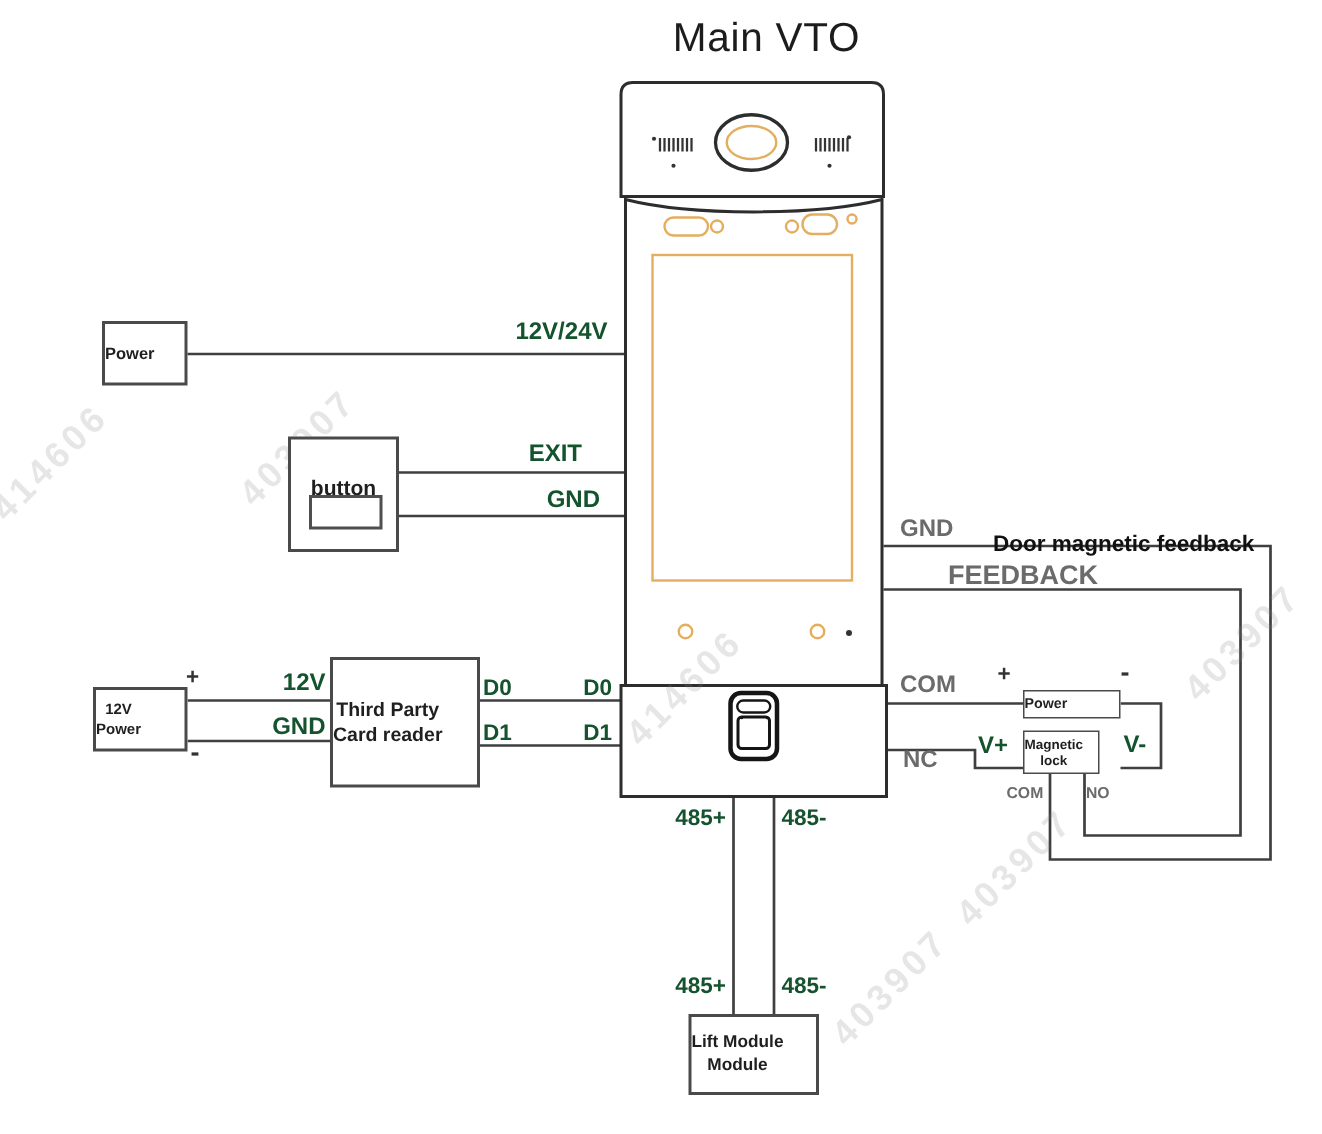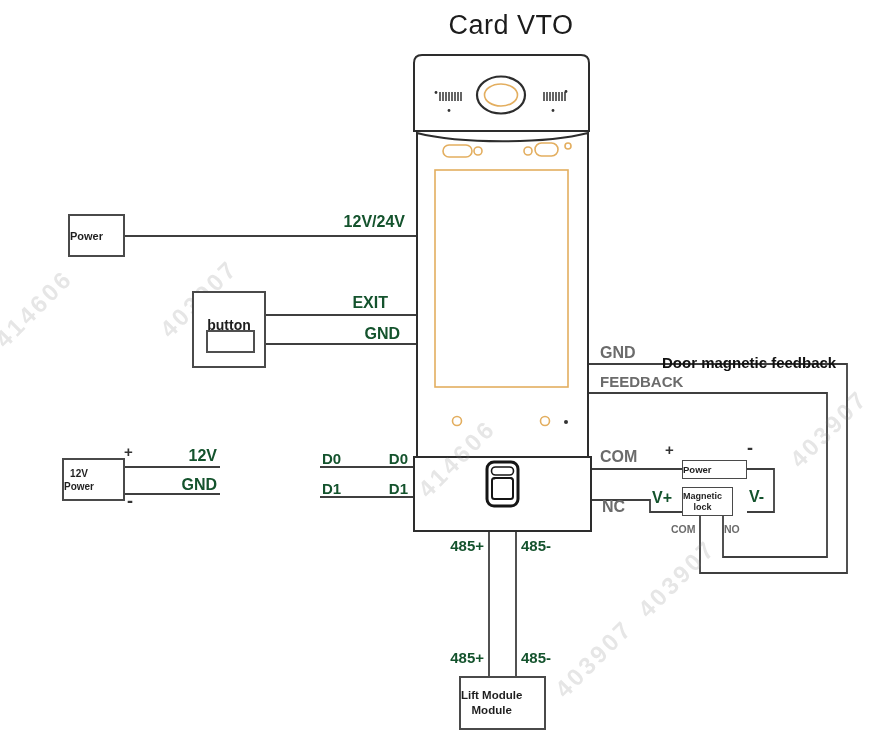--- a/index.html
+++ b/index.html
@@ -100,38 +100,44 @@
     </g>
   </svg>
 
   <div class="wm" style="left:-15px;top:295px">414606</div>
   <div class="wm" style="left:150px;top:285px">403907</div>
   <div class="wm" style="left:408px;top:445px">414606</div>
   <div class="wm" style="left:545px;top:645px">403907</div>
   <div class="wm" style="left:628px;top:565px">403907</div>
   <div class="wm" style="left:780px;top:415px">403907</div>
 
-  <div class="title">Card VTO</div>
+  <div class="title">Main VTO</div>
 
   <div class="box" style="left:68px;top:214px;width:57px;height:43px;font-size:11px">
     <span>Power</span>
   </div>
 
   <div class="box" style="left:192px;top:291px;width:74px;height:77px;font-size:14px;align-items:flex-start;justify-content:center">
     <span style="margin-top:24px">button</span>
     <span class="inner-btn"></span>
   </div>
 
   <div class="box two-line" style="left:62px;top:458px;width:63px;height:43px;font-size:10px">
     <span>
       <span style="display:block">12V</span>
       <span style="display:block">Power</span>
     </span>
   </div>
 
+  <div class="box two-line" style="left:220px;top:438px;width:100px;height:87px;font-size:13px">
+    <span>
+      <span style="display:block">Third Party</span>
+      <span style="display:block">Card reader</span>
+    </span>
+  </div>
 
   <div class="box" style="left:682px;top:460px;width:65px;height:19px;font-size:9.5px;border-width:1.5px">
     <span>Power</span>
   </div>
 
   <div class="box" style="left:682px;top:487px;width:51px;height:29px;font-size:9px;line-height:1.15;border-width:1.5px">
     <span>
       <span style="display:block">Magnetic</span>
       <span style="display:block">lock</span>
     </span>
@@ -155,21 +161,21 @@
   <div class="lbl right" style="left:150px;top:447px;width:67px;font-size:16px">12V</div>
   <div class="lbl right" style="left:150px;top:476px;width:67px;font-size:16px">GND</div>
 
   <div class="lbl" style="left:322px;top:450px;font-size:15px">D0</div>
   <div class="lbl right" style="left:368px;top:450px;width:40px;font-size:15px">D0</div>
   <div class="lbl" style="left:322px;top:480px;font-size:15px">D1</div>
   <div class="lbl right" style="left:368px;top:480px;width:40px;font-size:15px">D1</div>
 
   <div class="lbl gray" style="left:600px;top:344px;font-size:16px">GND</div>
   <div class="lbl" style="left:662px;top:354px;font-size:15px;font-weight:700;color:#111">Door magnetic feedback</div>
-  <div class="lbl gray" style="left:600px;top:373px;font-size:15px">FEEDBACK</div>
+  <div class="lbl gray" style="left:632px;top:373px;font-size:18px">FEEDBACK</div>
 
   <div class="lbl gray" style="left:600px;top:448px;font-size:16px">COM</div>
   <div class="lbl dark" style="left:665px;top:441px;font-size:15px">+</div>
   <div class="lbl dark" style="left:747px;top:438px;font-size:18px">-</div>
 
   <div class="lbl" style="left:652px;top:489px;font-size:16px">V+</div>
   <div class="lbl" style="left:749px;top:488px;font-size:16px">V-</div>
   <div class="lbl gray" style="left:602px;top:498px;font-size:16px">NC</div>
 
   <div class="lbl gray" style="left:671px;top:523px;font-size:10.5px;font-weight:700">COM</div>

